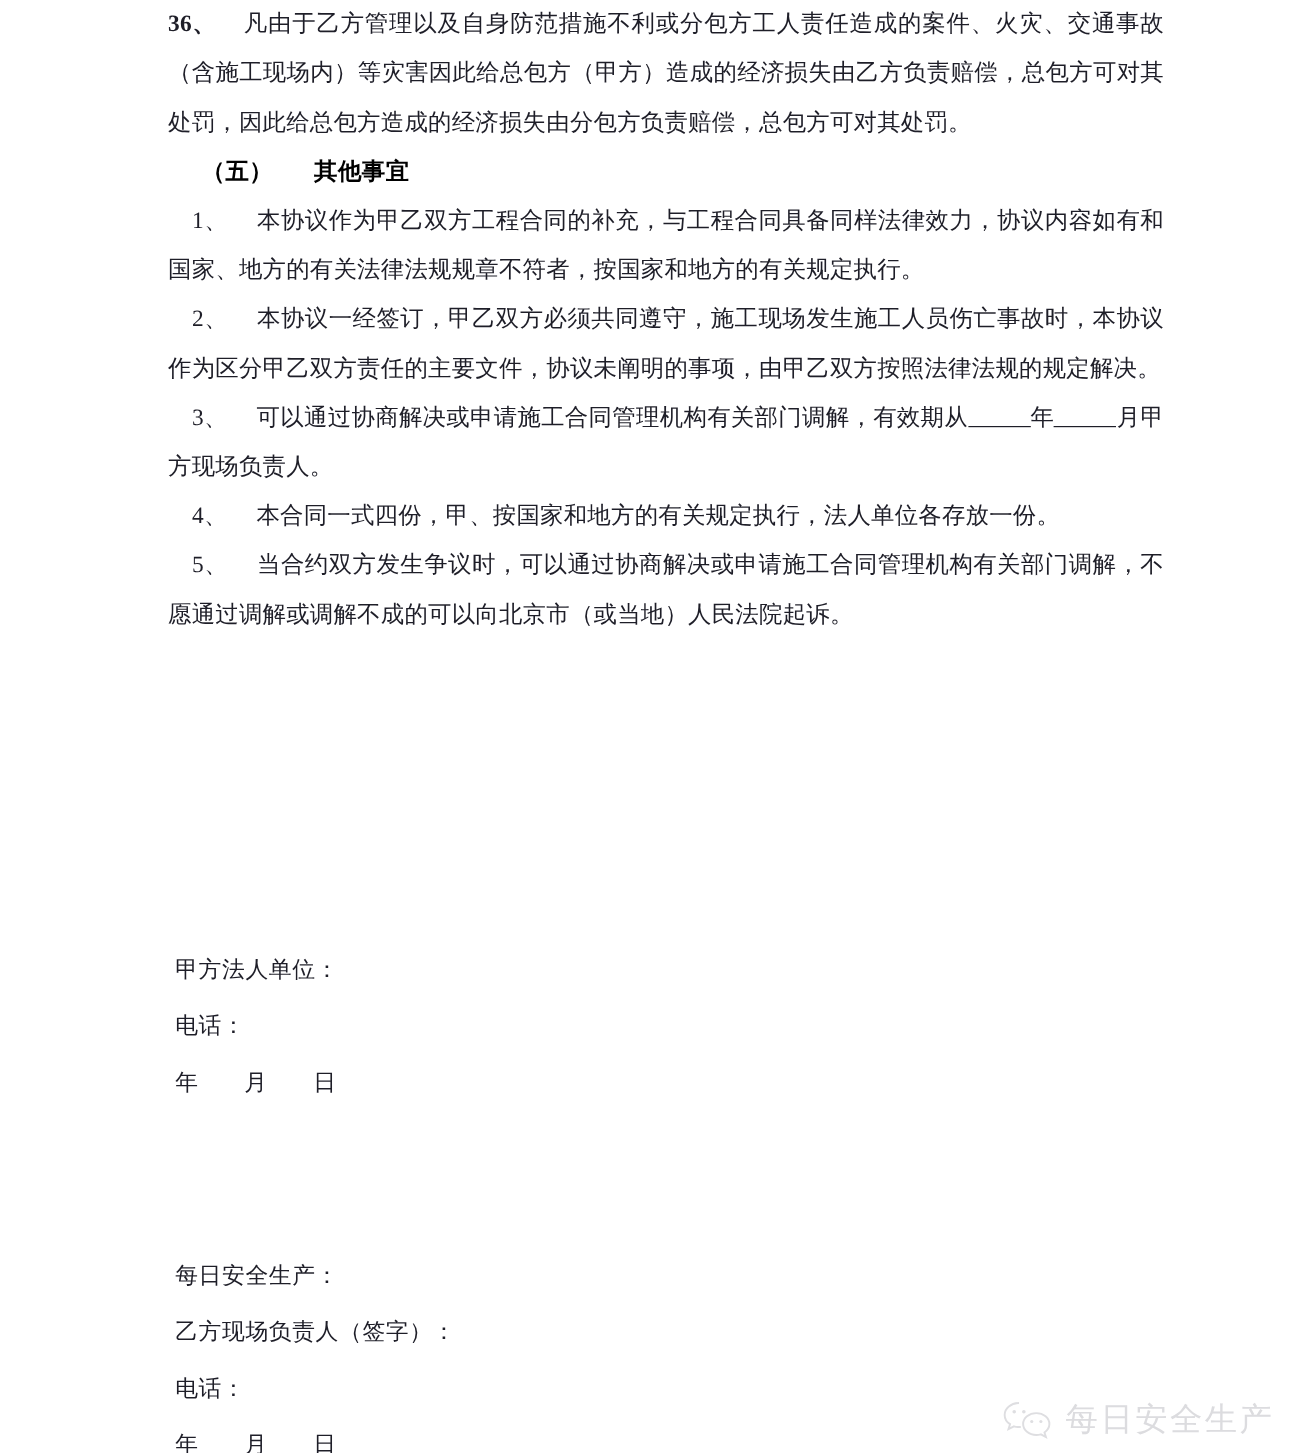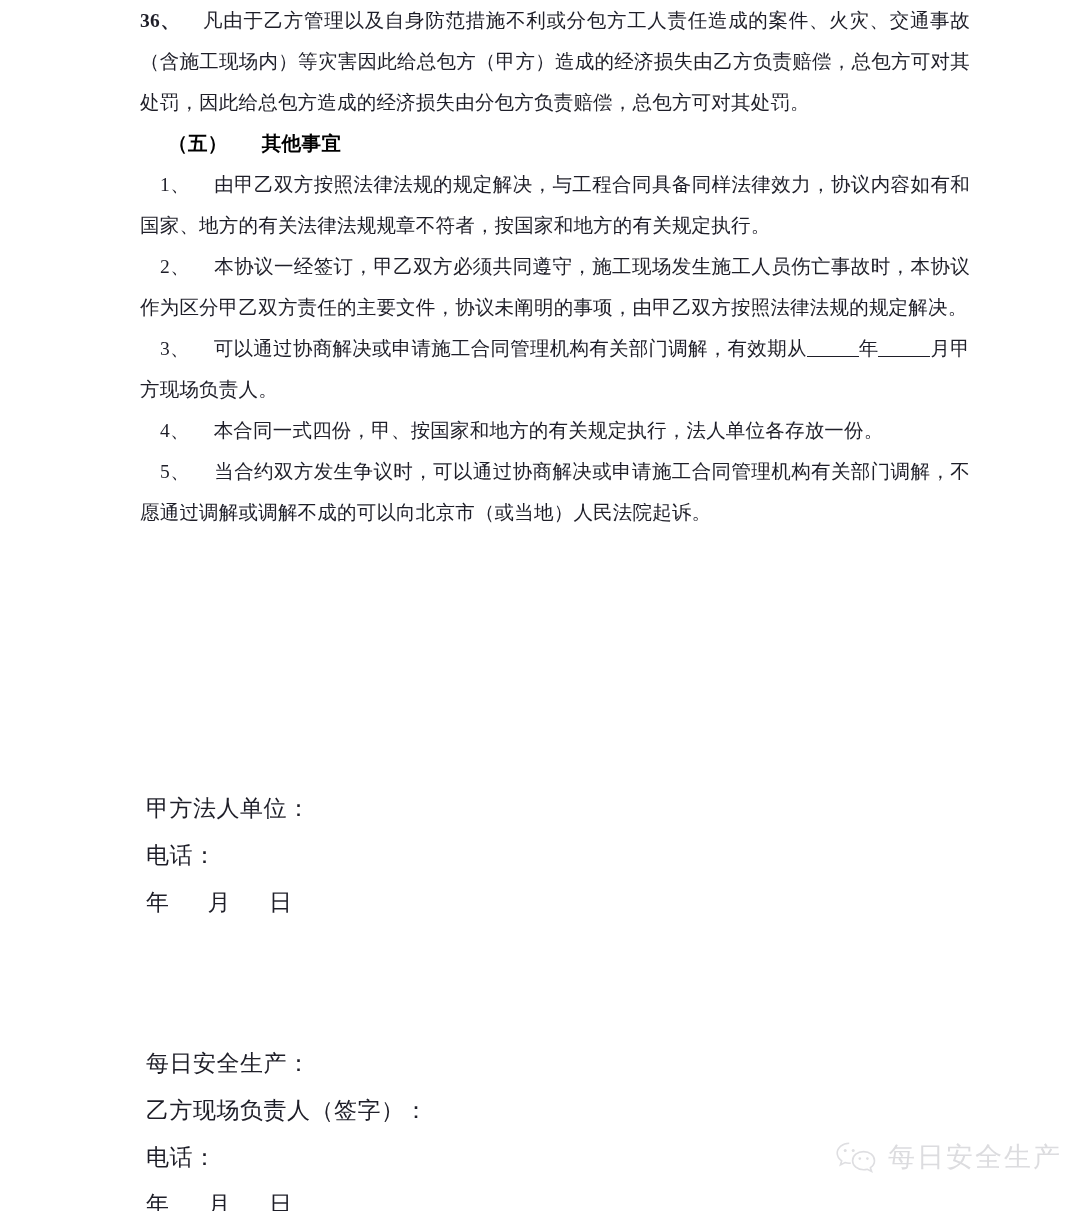--- a/index.html
+++ b/index.html
@@ -58,33 +58,33 @@
     display: inline-block;
     min-width: 52px;
     border-bottom: 1.6px solid #1e1e28;
     vertical-align: -2px;
   }
 
   
   .sig-block {
     position: absolute;
     left: 146px;
-    font-size: 23px;
+    font-size: 19px;
     line-height: 47px;
     color: #1e1e28;
     letter-spacing: 0.5px;
   }
   .sig-line { white-space: pre; margin: 0; }
   .sig-date .sp { display: inline-block; width: 38px; }
 
   
   .watermark {
     position: absolute;
     right: 18px;
-    bottom: 36px;
+    bottom: 10px;
     display: flex;
     align-items: center;
     gap: 10px;
     opacity: 1;
   }
   .wm-text {
     font-size: 27px;
     color: #dcdcdf;
     letter-spacing: 2px;
     font-family: "Liberation Serif", "DejaVu Serif", serif;
@@ -101,21 +101,21 @@
 
     <p class="para">
       <span class="num">36、</span><span style="display:inline-block;width:22px;"></span><span>凡由于乙方管理以及自身防范措施不利或分包方工人责任造成的案件、火灾、交通事故（含施工现场内）等灾害因此给总包方（甲方）造成的经济损失由乙方负责赔偿，总包方可对其处罚，因此给总包方造成的经济损失由分包方负责赔偿，总包方可对其处罚。</span>
     </p>
 
     <p class="section-head">
       <span>（五）</span><span class="gap"></span><span>其他事宜</span>
     </p>
 
     <p class="para">
-      <span style="display:inline-block;width:20px;"></span><span class="num-light">1、</span><span style="display:inline-block;width:24px;"></span><span>由甲乙双方按照法律法规的规定解决，与工程合同具备同样法律效力，协议内容如有和国家、地方的有关法律法规规章不符者，按国家和地方的有关规定执行。</span>
+      <span style="display:inline-block;width:20px;"></span><span class="num-light">1、</span><span style="display:inline-block;width:24px;"></span><span>本协议作为甲乙双方工程合同的补充，与工程合同具备同样法律效力，协议内容如有和国家、地方的有关法律法规规章不符者，按国家和地方的有关规定执行。</span>
     </p>
 
     <p class="para">
       <span style="display:inline-block;width:20px;"></span><span class="num-light">2、</span><span style="display:inline-block;width:24px;"></span><span>本协议一经签订，甲乙双方必须共同遵守，施工现场发生施工人员伤亡事故时，本协议作为区分甲乙双方责任的主要文件，协议未阐明的事项，由甲乙双方按照法律法规的规定解决。</span>
     </p>
 
     <p class="para">
       <span style="display:inline-block;width:20px;"></span><span class="num-light">3、</span><span style="display:inline-block;width:24px;"></span><span>可以通过协商解决或申请施工合同管理机构有关部门调解，有效期从</span><span class="blank-u"></span><span>年</span><span class="blank-u"></span><span>月</span><span>甲方现场负责人。</span>
     </p>
 

